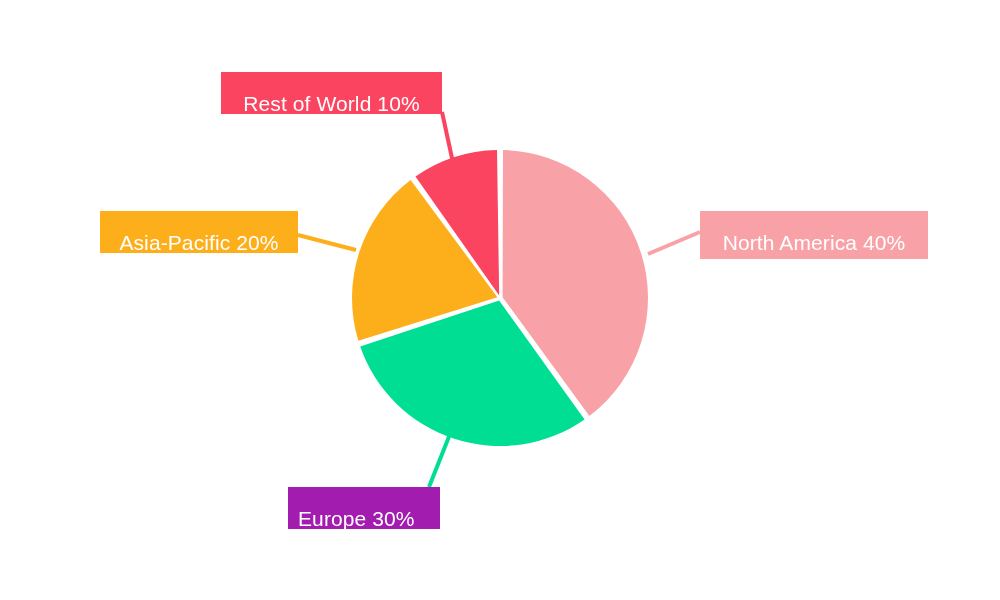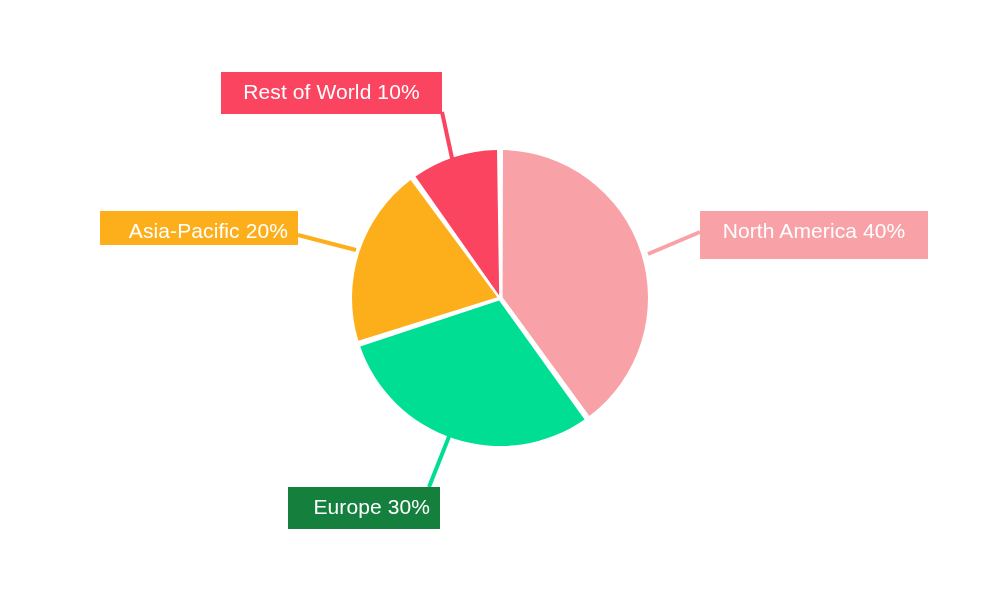--- a/index.html
+++ b/index.html
@@ -31,21 +31,21 @@
     height: 600px;
     display: block;
   }
   .slice-label {
     position: absolute;
     color: #ffffff;
     font-family: "Liberation Sans", sans-serif;
     font-size: 21px;
     line-height: 1;
     white-space: nowrap;
-    padding: 9px 10px 11px 10px;
+    padding: 21px 10px 11px 10px;
     box-sizing: border-box;
     letter-spacing: 0.1px;
   }
 </style>
 </head>
 <body>
 
 <div id="chart-root">
 
   <svg id="pie-svg" viewBox="0 0 1000 600">
@@ -58,18 +58,18 @@
     <g id="pie-slices">
         <path d="M 502.57 297.17 L 503.00 150.03 A 148 148 0 0 1 589.40 415.95 Z" fill="#f8a2a7"></path>
         <path d="M 499.17 300.57 L 584.55 419.47 A 148 148 0 0 1 360.20 346.58 Z" fill="#00de94"></path>
         <path d="M 497.43 297.17 L 358.35 340.87 A 148 148 0 0 1 410.60 180.05 Z" fill="#fdaf1b"></path>
         <path d="M 499.17 295.43 L 415.45 176.53 A 148 148 0 0 1 497.00 150.03 Z" fill="#fb4460"></path>
       </g>
   </svg>
 
   <div id="labels-layer">
       <div class="slice-label" style="left: 700px; top: 211px; min-width: 228px; height: 48px; background: rgb(248, 162, 167); text-align: center;">North America 40%</div>
-      <div class="slice-label" style="left: 288px; top: 487px; min-width: 152px; height: 42px; background: #15803d; text-align: right;">Europe 30%</div>
-      <div class="slice-label" style="left: 100px; top: 211px; min-width: 198px; height: 34px; background: rgb(253, 175, 27); text-align: right;">Asia-Pacific 20%</div>
+      <div class="slice-label" style="left: 288px; top: 487px; min-width: 152px; height: 42px; background: #a21caf; text-align: left;">Europe 30%</div>
+      <div class="slice-label" style="left: 100px; top: 211px; min-width: 198px; height: 42px; background: rgb(253, 175, 27); text-align: center;">Asia-Pacific 20%</div>
       <div class="slice-label" style="left: 221px; top: 72px; min-width: 221px; height: 42px; background: rgb(251, 68, 96); text-align: center;">Rest of World 10%</div>
     </div>
 
 </div>
 
 </body></html>

